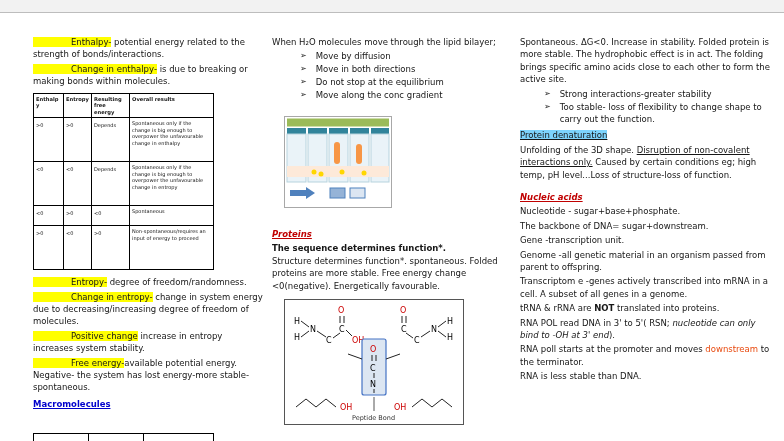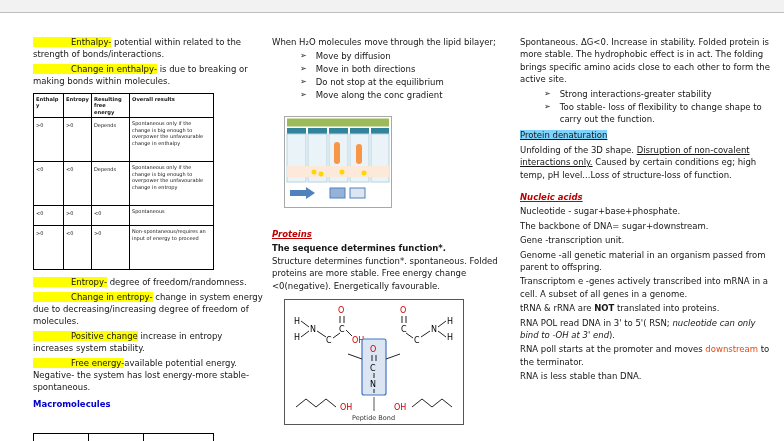--- a/index.html
+++ b/index.html
@@ -17,21 +17,21 @@
   #col-mid   { left:272px; width:240px; }
   #col-right { left:520px; width:252px; }
 
   .para { margin:0 0 2px 0; }
   .hl-y { background:#ffff00;padding-left:38px; }
   .hl-g { background:#7dd3fc; text-decoration:underline; }
   .u { text-decoration:underline; }
   .b { font-weight:bold; }
   .i { font-style:italic; }
   .red-heading  { color:#c00000; font-weight:bold; font-style:italic; text-decoration:underline; margin:17px 0 2px 0; }
-  .blue-heading { color:#0000cc; font-weight:bold; margin:4px 0 2px 0; }
+  .blue-heading { color:#0000cc; font-weight:bold; text-decoration:underline; margin:4px 0 2px 0; }
   .downstream { color:#e8490e; }
 
   table.thermo { border-collapse:collapse; table-layout:fixed; width:180px; margin:5px 0 6px 0; }
   table.thermo th, table.thermo td {
     border:1.6px solid #000; vertical-align:top; padding:2px 2px;
     font-size:5px; line-height:6.5px; word-wrap:break-word;
   }
   table.thermo th { font-size:5.2px; font-weight:bold; text-align:left; height:18px; }
   table.thermo td.val { padding-top:4px; }
   table.thermo tr.tall td { height:44px; }
@@ -49,21 +49,21 @@
   .figure { margin:14px 0 4px 12px; }
   .figure2 { margin:7px 0 0 12px; }
   svg text { font-family:"DejaVu Sans", sans-serif; }
 </style>
 </head>
 <body>
 
 <div class="top-strip"></div>
 
 <div id="col-left" class="col">
-  <p class="para"><span class="hl-y">Enthalpy-</span><span> potential within related to the strength of bonds/interactions.</span></p>
+  <p class="para"><span class="hl-y">Enthalpy-</span><span> potential energy related to the strength of bonds/interactions.</span></p>
   <p class="para"><span class="hl-y">Change in enthalpy-</span><span> is due to breaking or making bonds within molecules.</span></p>
 
   <table class="thermo">
     <tbody>
         <tr>
       <th class="cw1">Enthalpy</th>
       <th class="cw2">Entropy</th>
       <th class="cw3">Resulting free energy</th>
       <th class="cw4">Overall results</th>
     </tr>

